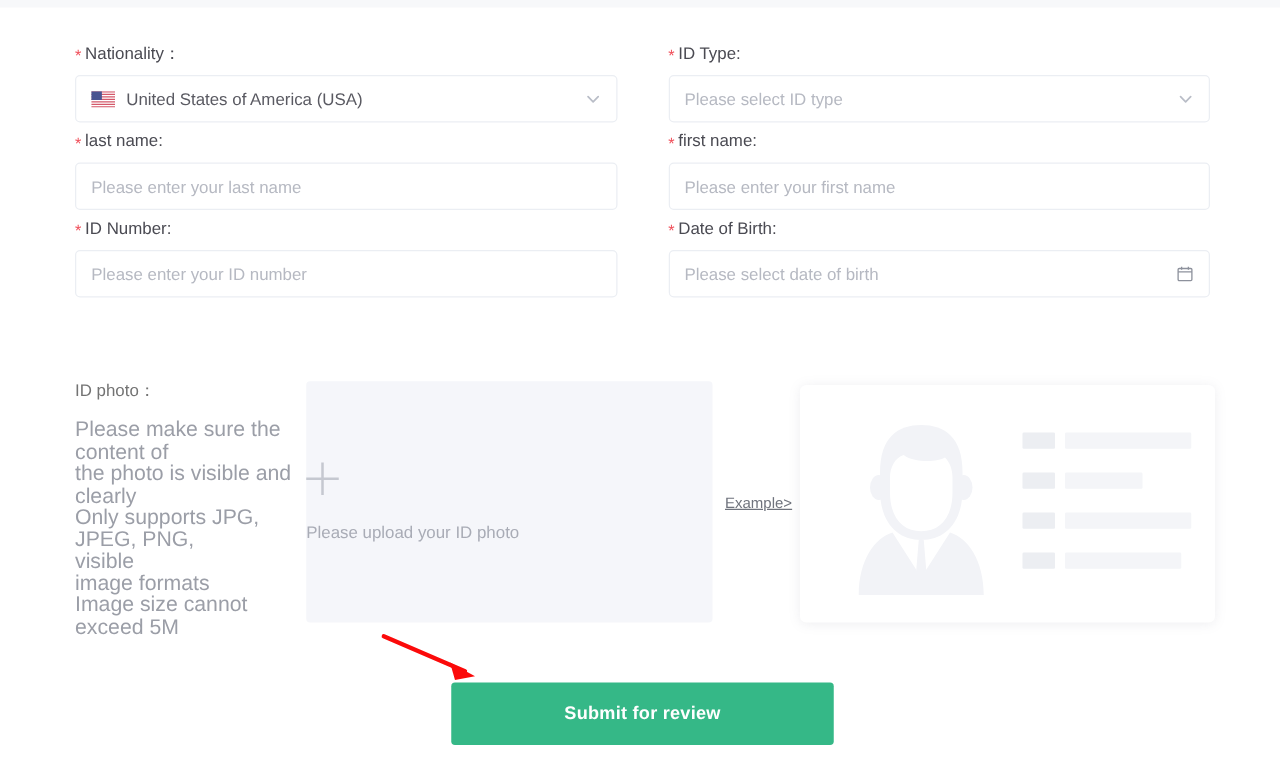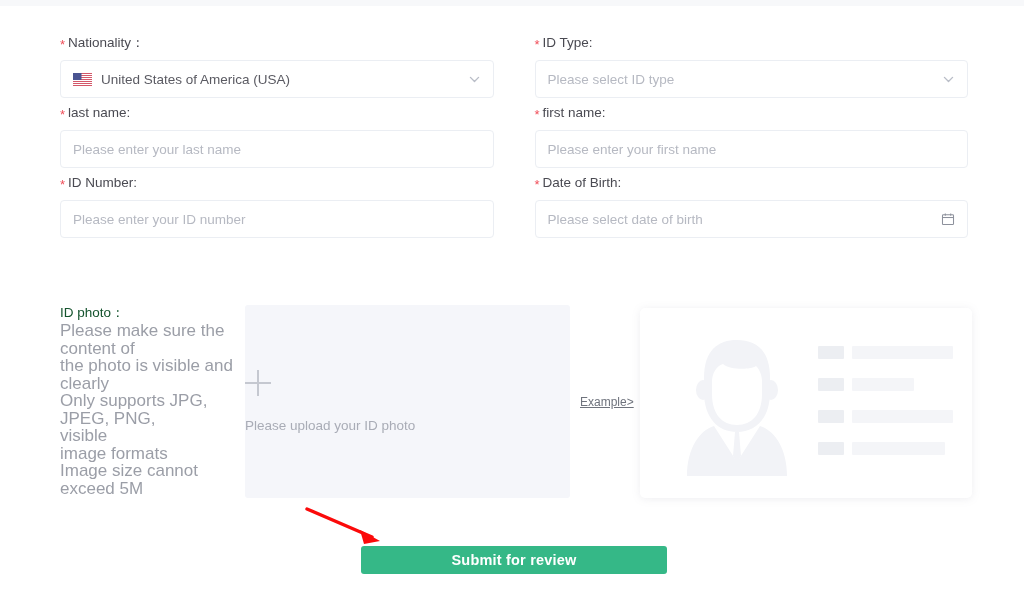--- a/index.html
+++ b/index.html
@@ -126,22 +126,22 @@
 
   .photo-help {
     position: absolute;
     left: 0;
     top: 0;
     width: 175px;
   }
 
   .photo-help-title {
     font-size: 13.5px;
-    color: #14532d;
-    margin-bottom: 1px;
+    color: #737373;
+    margin-bottom: 14px;
     line-height: 16px;
   }
 
   .photo-help-line {
     font-size: 17px;
     color: #9b9ea7;
     line-height: 17.5px;
   }
 
   .upload-box {
@@ -241,21 +241,21 @@
     background: #f4f5f8;
     border-radius: 1px;
   }
 
   
   .submit-btn {
     position: absolute;
     left: 361px;
     top: 546px;
     width: 306px;
-    height: 28px;
+    height: 50px;
     border: none;
     border-radius: 3px;
     background: #35b887;
     color: #ffffff;
     font-size: 14.5px;
     font-family: "Liberation Sans", sans-serif;
     font-weight: bold;
     cursor: pointer;
     letter-spacing: 0.2px;
   }

